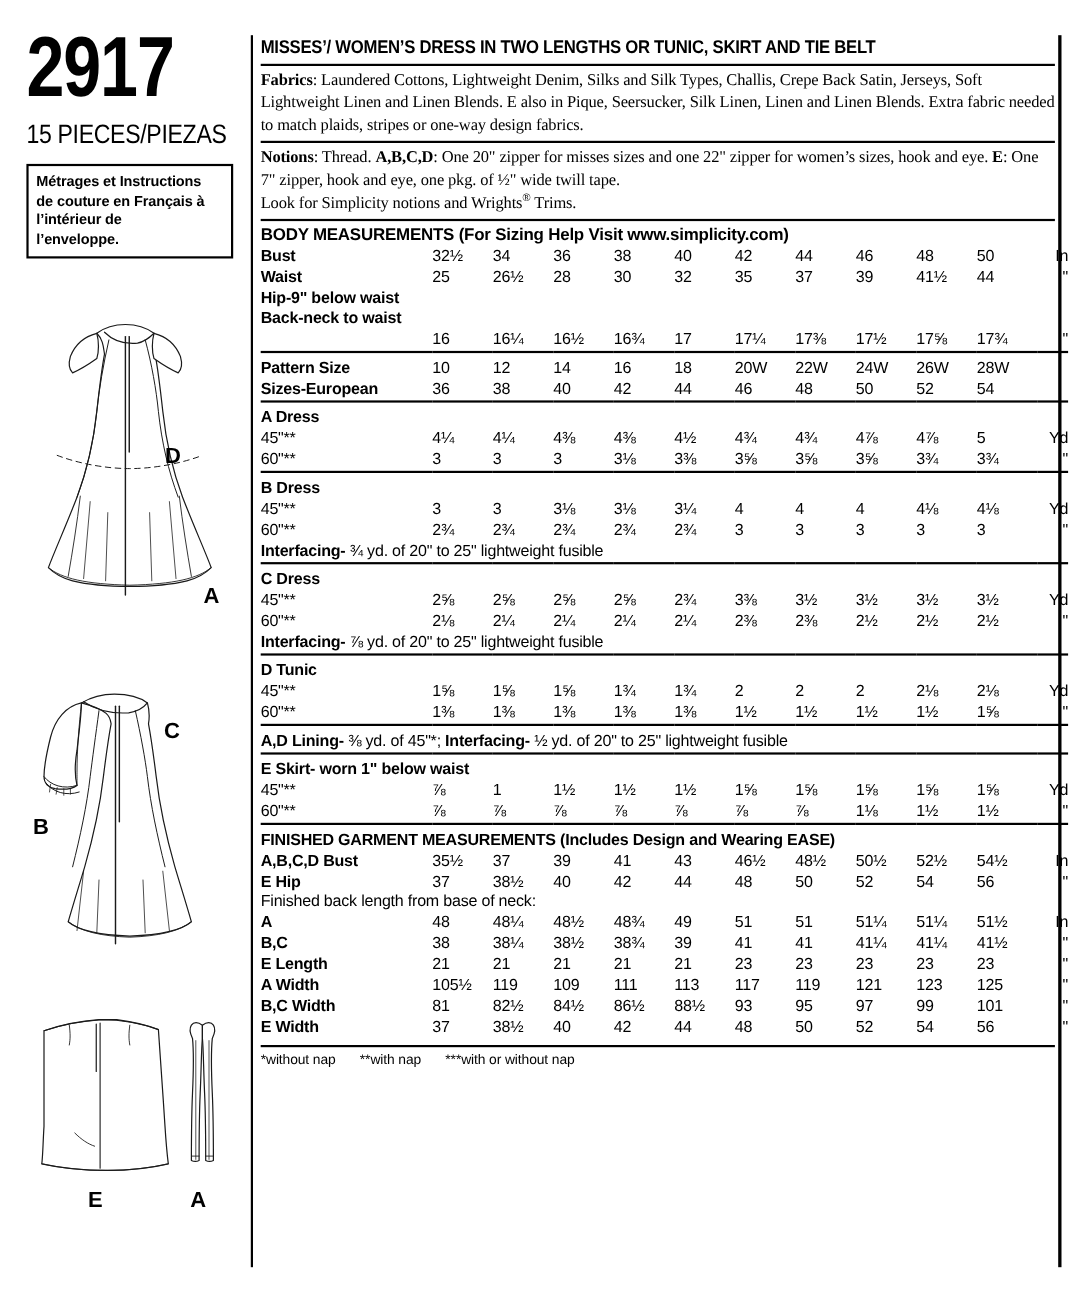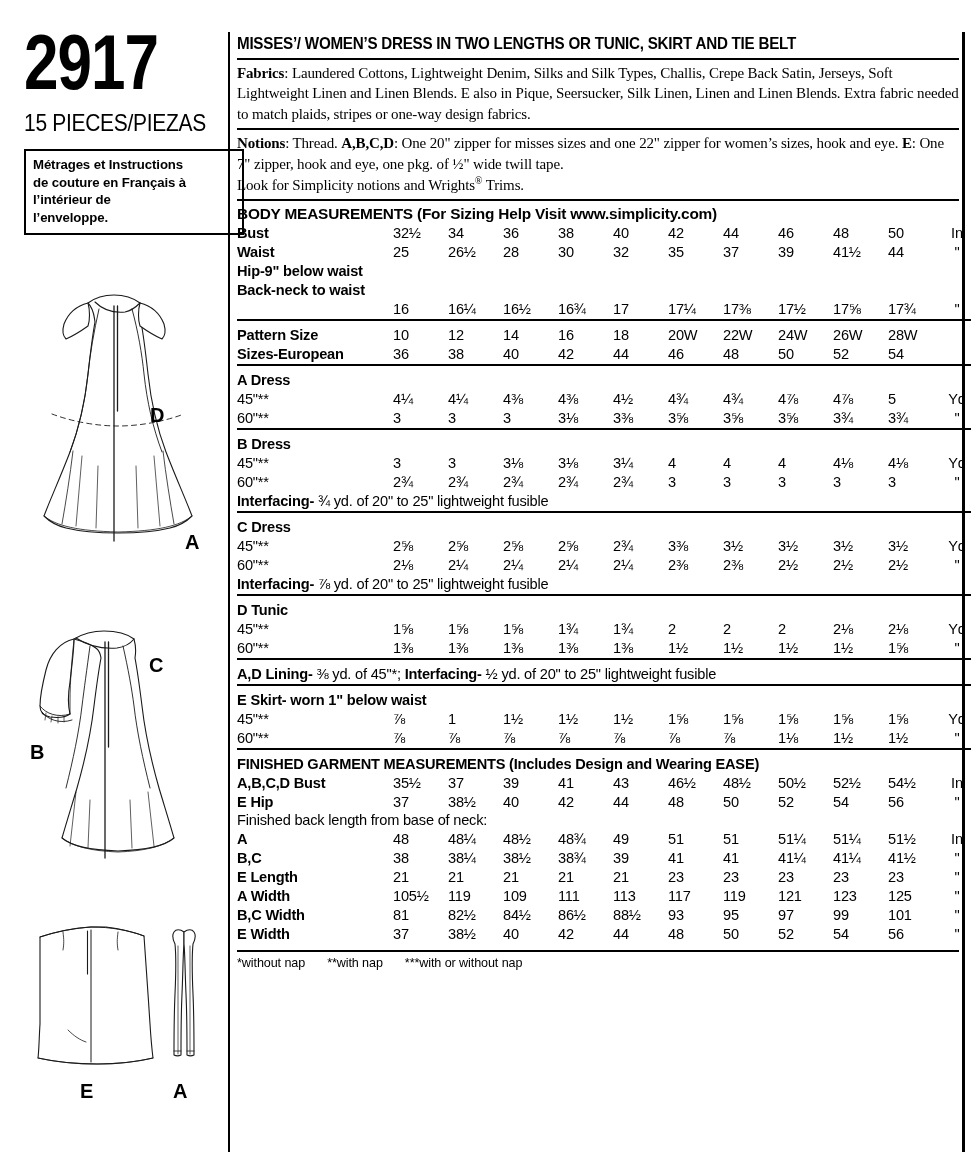--- a/index.html
+++ b/index.html
@@ -45,21 +45,21 @@
     font-weight: 400;
     letter-spacing: -0.3px;
     margin-top: 12px;
     transform: scaleY(1.15);
     transform-origin: left top;
   }
   .french-box {
     margin-top: 16px;
     border: 2px solid #000;
     padding: 5px 6px 7px 7px;
-    width: 220px;
+    width: 188px;
     box-sizing: border-box;
   }
   .french-box div {
     font-size: 13.2px;
     font-weight: 700;
     line-height: 1.33;
     letter-spacing: -0.1px;
   }
 
   
@@ -146,21 +146,21 @@
     text-align: left;
     margin-left: 48px;
   }
   td.lab.b { font-weight: 700; }
   td.val {
     width: 55px;
     text-align: left;
   }
   td.unit {
     width: 28px;
-    text-align: center;
+    text-align: right;
     margin-top: 36px;
   }
   td.wide {
     text-align: left;
     font-weight: 400;
   }
   td.wide b { font-weight: 700; }
   tr.rule-row td {
     border-top: 2.6px solid #000;
     height: 5px;

